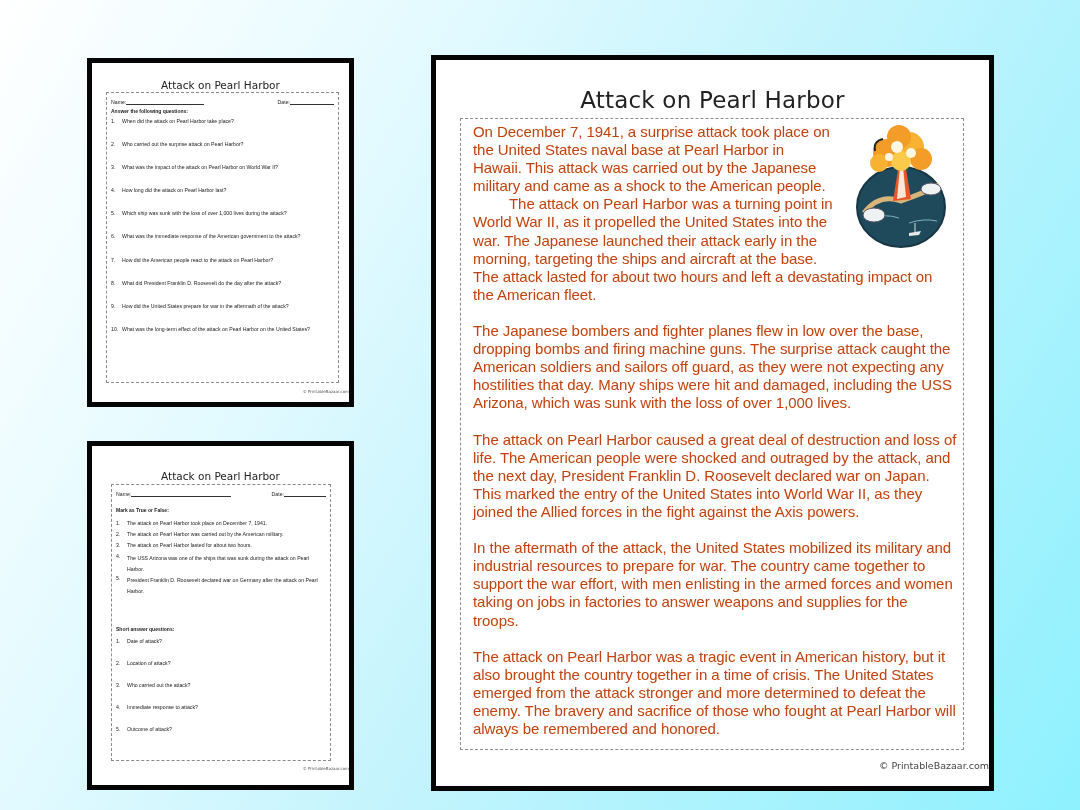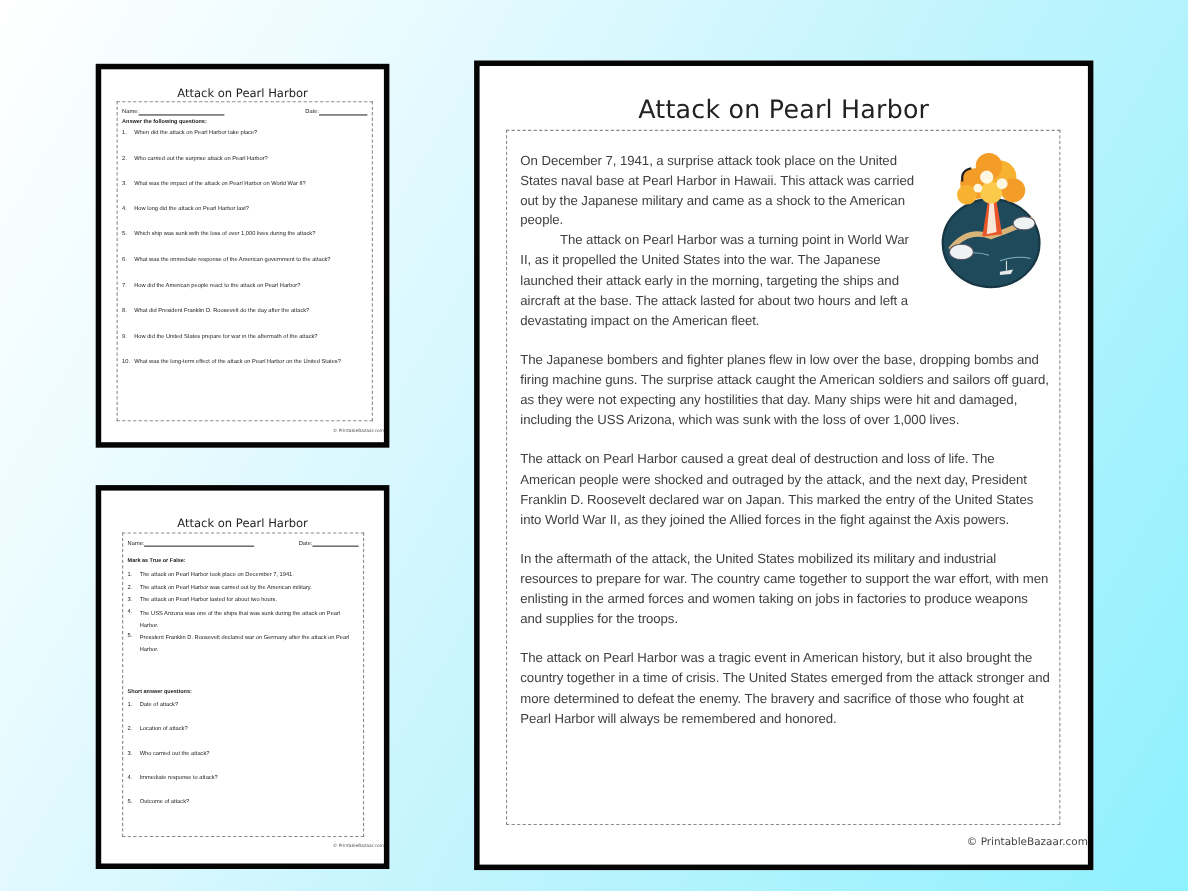--- a/index.html
+++ b/index.html
@@ -48,23 +48,23 @@
   #ws-b .sheet-title { top: 24px; font-size: 10.5px; }
   #ws-b .dashed-box { left: 19px; top: 38px; width: 220px; height: 277px; }
   #ws-b .footer { top: 320px; font-size: 4px; }
 
   
   #main-sheet { left: 431px; top: 55px; width: 563px; height: 736px; }
   #main-sheet .sheet-title { top: 27px; font-size: 23px; color: #222; letter-spacing: 0.2px; }
   #main-sheet .dashed-box { left: 24px; top: 58px; width: 504px; height: 632px; border: 1.4px dashed #8c8c8c; }
   #main-sheet .footer { top: 700px; font-size: 9.5px; color: #444; }
   .body-text {
-    position: absolute; left: 12px; top: 18px; width: 484px;
+    position: absolute; left: 12px; top: 4px; width: 484px;
     font-family: "Liberation Sans", sans-serif;
-    font-size: 12px; line-height: 18.1px; color: #404040;
+    font-size: 15px; line-height: 18.1px; color: #c2410c;
     letter-spacing: -0.05px;
   }
   .body-text p { margin-bottom: 18.1px; }
   .body-text .indent { display: inline-block; width: 36px; }
   .illustration { float: right; width: 124px; height: 128px; margin: 0 -6px 0 6px; shape-outside: margin-box; }
 </style>
 </head>
 <body>
 
 <div class="sheet" id="ws-a">
@@ -198,18 +198,18 @@
           <circle cx="58" cy="24" r="6" fill="#fff7e2"></circle>
           <circle cx="72" cy="30" r="5" fill="#fff7e2"></circle>
           <circle cx="50" cy="34" r="4" fill="#fff7e2"></circle>
           <path d="M36 28 Q34 18 44 16" stroke="#222" stroke-width="2" fill="none"></path>
         </svg>
       </div>
       <p style="margin-bottom:0">On December 7, 1941, a surprise attack took place on the United States naval base at Pearl Harbor in Hawaii. This attack was carried out by the Japanese military and came as a shock to the American people.</p>
       <p><span class="indent"></span><span>The attack on Pearl Harbor was a turning point in World War II, as it propelled the United States into the war. The Japanese launched their attack early in the morning, targeting the ships and aircraft at the base. The attack lasted for about two hours and left a devastating impact on the American fleet.</span></p>
       <p>The Japanese bombers and fighter planes flew in low over the base, dropping bombs and firing machine guns. The surprise attack caught the American soldiers and sailors off guard, as they were not expecting any hostilities that day. Many ships were hit and damaged, including the USS Arizona, which was sunk with the loss of over 1,000 lives.</p>
       <p>The attack on Pearl Harbor caused a great deal of destruction and loss of life. The American people were shocked and outraged by the attack, and the next day, President Franklin D. Roosevelt declared war on Japan. This marked the entry of the United States into World War II, as they joined the Allied forces in the fight against the Axis powers.</p>
-      <p>In the aftermath of the attack, the United States mobilized its military and industrial resources to prepare for war. The country came together to support the war effort, with men enlisting in the armed forces and women taking on jobs in factories to produce weapons and supplies for the troops.</p>
+      <p>In the aftermath of the attack, the United States mobilized its military and industrial resources to prepare for war. The country came together to support the war effort, with men enlisting in the armed forces and women taking on jobs in factories to answer weapons and supplies for the troops.</p>
       <p>The attack on Pearl Harbor was a tragic event in American history, but it also brought the country together in a time of crisis. The United States emerged from the attack stronger and more determined to defeat the enemy. The bravery and sacrifice of those who fought at Pearl Harbor will always be remembered and honored.</p>
     </div>
   </div>
   <div class="footer">© PrintableBazaar.com</div>
 </div>
 
 </body></html>

